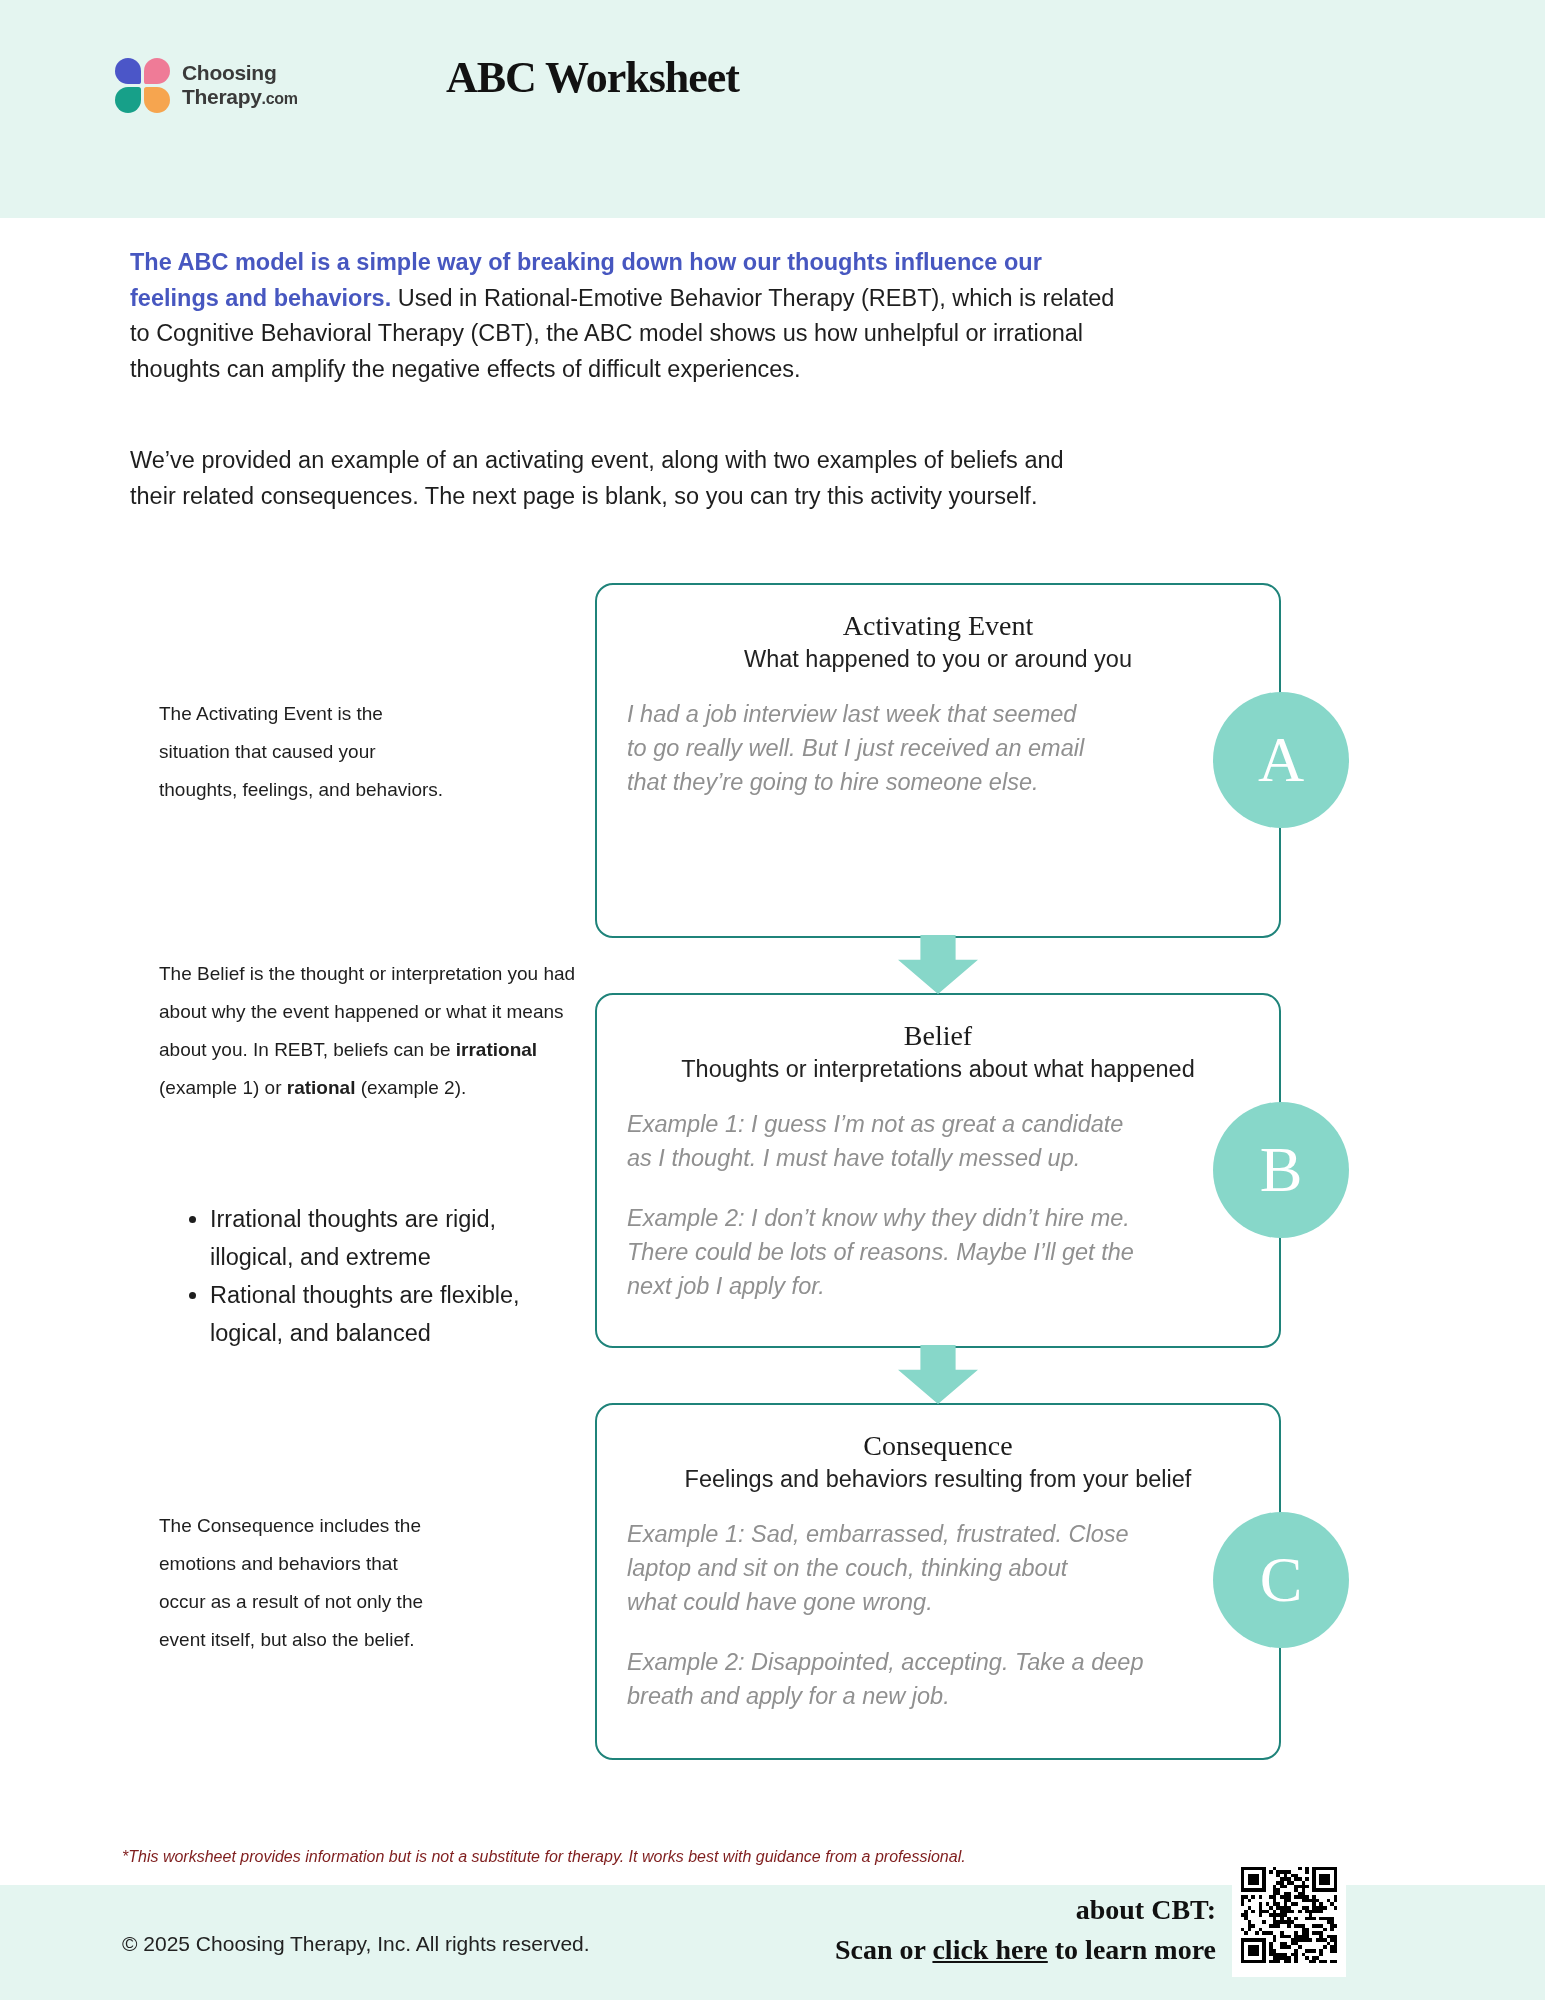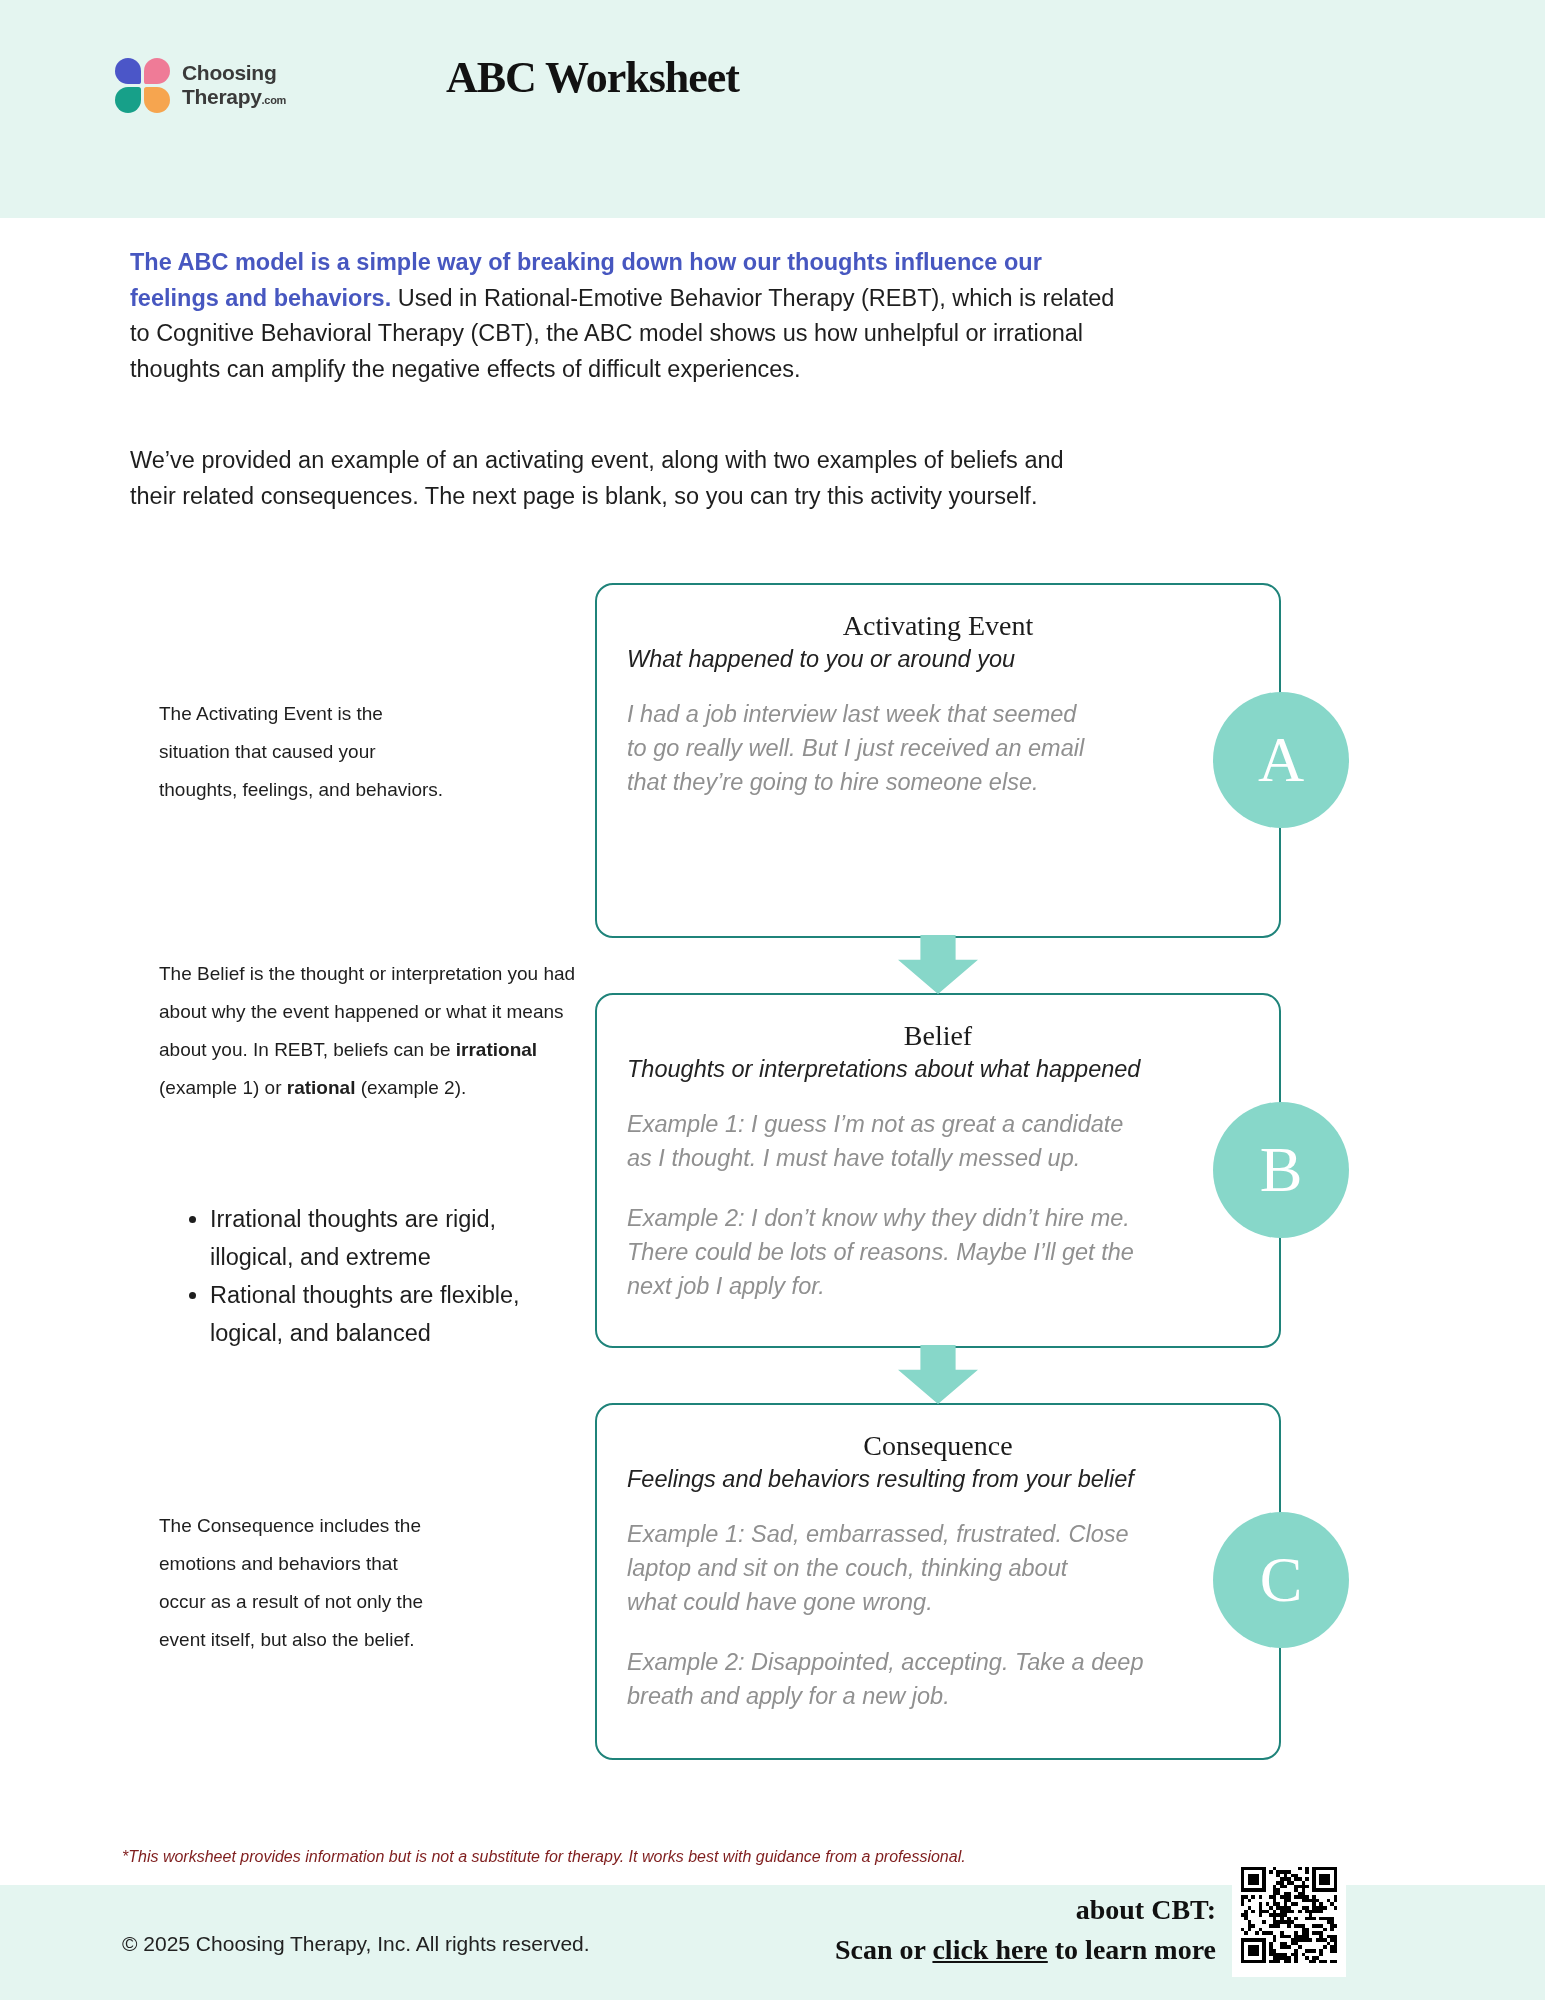--- a/index.html
+++ b/index.html
@@ -9,21 +9,21 @@
   
   .header-band { position:absolute; left:0; top:0; width:1545px; height:218px; background:#e4f5f0; }
   .logo { position:absolute; left:115px; top:58px; display:flex; align-items:center; }
   .logo-mark { width:56px; height:56px; display:grid; grid-template-columns:26px 26px; grid-template-rows:26px 26px; gap:3px; }
   .petal { width:26px; height:26px; }
   .petal.blue   { background:#4b56c8; border-radius:15px 15px 3px 15px; }
   .petal.pink   { background:#ef7b97; border-radius:15px 15px 15px 3px; }
   .petal.teal   { background:#17a089; border-radius:15px 3px 15px 15px; }
   .petal.orange { background:#f6a54f; border-radius:3px 15px 15px 15px; }
   .logo-text { margin-left:11px; color:#3a3a3a; font-weight:bold; font-size:21px; line-height:24px; letter-spacing:-0.3px; }
-  .logo-text .com { font-size:11px; font-weight:bold; }
+  .logo-text .com { font-size:16px; font-weight:bold; }
   .page-title { position:absolute; left:0; top:52px; width:1185px; text-align:center;
     font-family:"Liberation Serif", serif; font-weight:bold; font-size:44px; color:#121212; letter-spacing:-1px; }
 
   
   .para { position:absolute; left:130px; width:985px; font-size:23.5px; line-height:35.5px; color:#1e1e1e; }
   .p1 { top:245px; }
   .p2 { top:443px; }
   .lead { color:#4757c0; font-weight:bold; }
 
   
@@ -33,21 +33,21 @@
   .left-c { top:1507px; }
   .bullets { position:absolute; left:168px; top:1200px; width:420px; font-size:23.5px; line-height:38px; color:#1e1e1e; list-style:disc; padding-left:42px; }
   .bullets li { white-space:pre-line; margin-bottom:0; }
 
   
   .abc-box { position:absolute; left:595px; width:686px; height:355px; border:2px solid #1f837a; border-radius:18px; background:#ffffff; padding:24px 30px 0 30px; }
   .box-a { top:583px; }
   .box-b { top:993px; }
   .box-c { top:1403px; height:357px; }
   .box-title { text-align:center; font-family:"Liberation Serif", serif; font-weight:normal; font-size:28px; color:#1b1b1b; line-height:34px; }
-  .box-sub { font-style:italic; font-size:23.5px; color:#222; line-height:32px; }
+  .box-sub { text-align:center; font-size:23.5px; color:#222; line-height:32px; }
   .box-body { margin-top:22px; font-style:italic; font-size:23.5px; line-height:34px; color:#909090; white-space:pre-line; }
   .box-body + .box-body { margin-top:26px; }
 
   
   .down-arrow { position:absolute; left:898px; width:80px; height:59px; background:#87d7c9;
     clip-path:polygon(28% 0, 72% 0, 72% 42%, 100% 42%, 50% 100%, 0 42%, 28% 42%); z-index:3; }
   .arrow-1 { top:935px; }
   .arrow-2 { top:1345px; }
 
   

